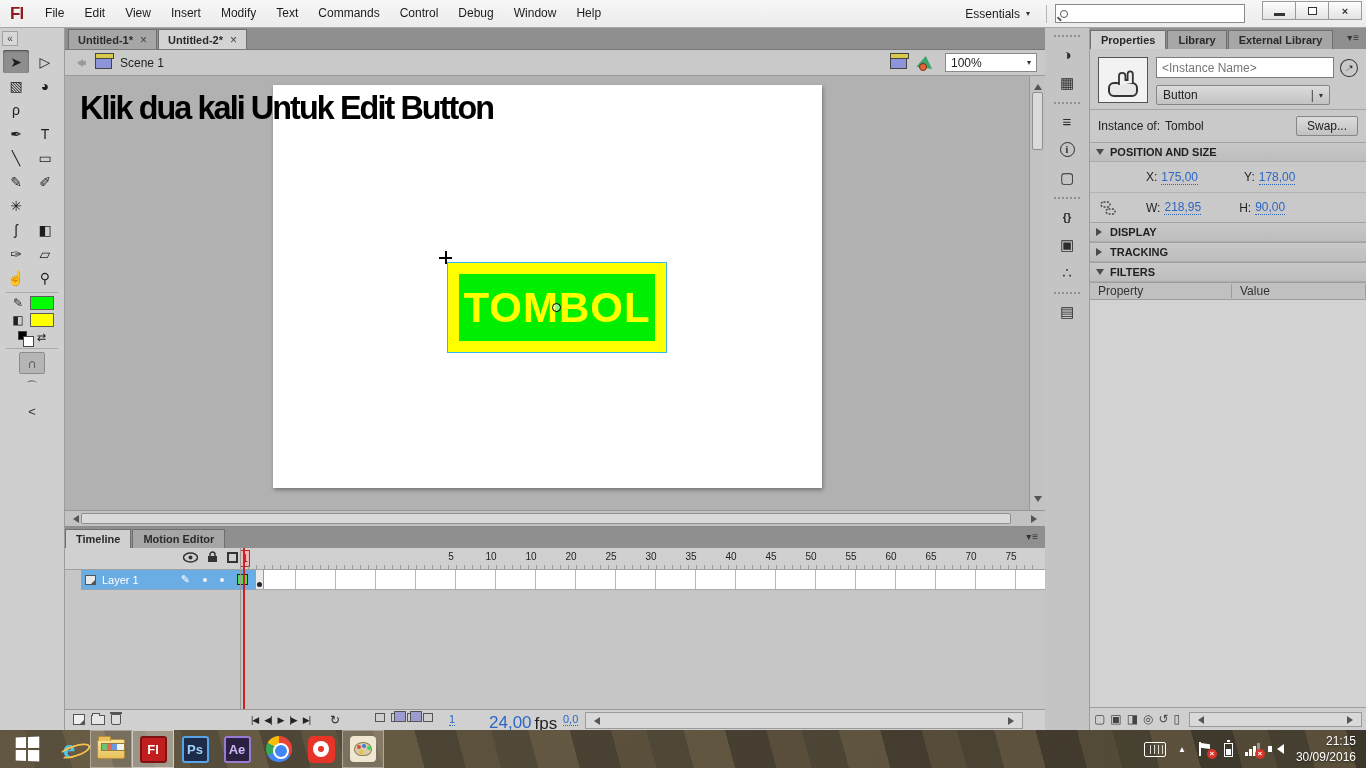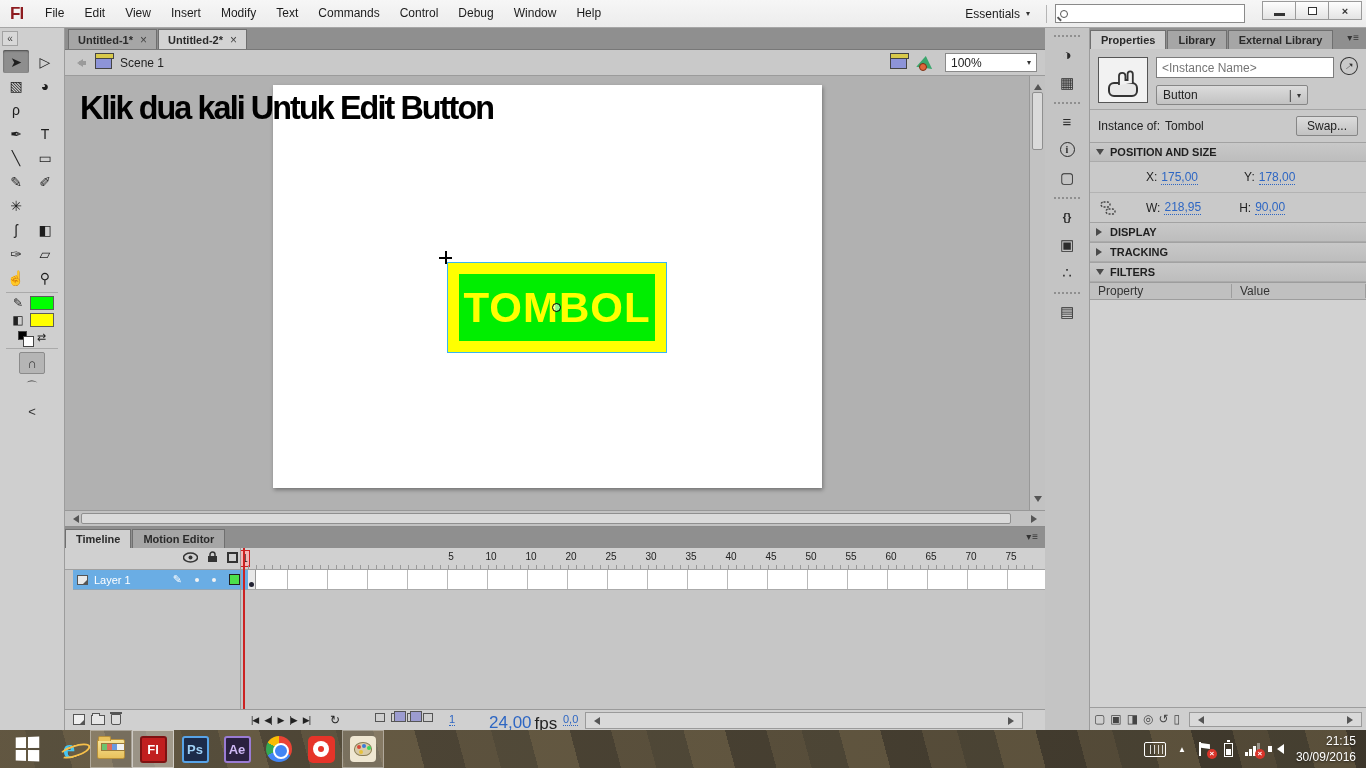--- a/index.html
+++ b/index.html
@@ -85,21 +85,21 @@
   #tl-tabbar{height:21px;background:#8f8f8f;display:flex;align-items:flex-end;position:relative}
   .paneltab{height:19px;padding:0 10px;font-size:11px;font-weight:bold;display:flex;align-items:center;background:#a6a6a6;border:1px solid #6f6f6f;border-bottom:none;color:#2a2a2a;margin-right:1px}
   .paneltab.active{background:#d0d0d0}
   .panel-menu{position:absolute;right:6px;top:4px;font-size:10px;color:#333;letter-spacing:1px}
   #tl-header{position:absolute;left:0;top:21px;width:980px;height:22px;background:#d0d0d0;border-bottom:1px solid #a0a0a0}
   #tl-hicons{position:absolute;left:118px;top:3px;display:flex;gap:9px;align-items:center}
   #tl-ruler{position:absolute;left:175px;top:0;right:8px;height:22px;font-size:10px;color:#222}
   #tl-ruler:after{content:"";position:absolute;left:0;bottom:1px;right:0;height:4px;background:repeating-linear-gradient(90deg,#999 0 1px,transparent 1px 8px)}
   .rn{position:absolute;top:3px;width:24px;text-align:center}
   #frame1-marker{position:absolute;left:0;top:2px;width:10px;height:17px;background:#f3b8b8;border:1px solid #cc2222;text-align:center;line-height:16px;font-size:10px}
-  #layer-row{position:absolute;left:8px;top:43px;width:980px;height:36px;display:flex}
+  #layer-row{position:absolute;left:16px;top:43px;width:980px;height:36px;display:flex}
   #layer-left{width:175px;height:20px;background:#6aade4;display:flex;align-items:center;gap:6px;padding:0 4px;color:#fff;font-size:11px;border-bottom:1px solid #8fa6b8}
   .page-ico{width:11px;height:10px;background:#e9e9e9;border:1px solid #555;position:relative}
   .page-ico:after{content:"";position:absolute;right:-1px;bottom:-1px;border:3px solid transparent;border-right:3px solid #555;border-bottom:3px solid #555}
   #layer-status{margin-left:auto;display:flex;align-items:center;gap:13px;padding-right:4px}
   .dotw{width:4px;height:4px;border-radius:50%;background:#f2f2f2}
   .outline-sq{width:11px;height:11px;background:#4ce04c;border:1px solid #222}
   #layer-frames{flex:1;height:20px;background:#fff;border-bottom:1px solid #aaa;background-image:repeating-linear-gradient(90deg,transparent 0 39px,#b9b9b9 39px 40px);position:relative}
   #keyframe-cell{position:absolute;left:0;top:0;width:8px;height:19px;background:#e8e8e8;border-right:1px solid #999}
   #keyframe-dot{position:absolute;left:1px;bottom:2px;width:5px;height:5px;border-radius:50%;background:#223}
   #tl-body{position:absolute;left:0;top:63px;width:980px;height:119px;background:#c6c6c6}
@@ -124,24 +124,24 @@
   .grip{width:26px;height:4px;margin:7px auto 3px;border-top:2px dotted #8f8f8f}
   .dock-icon{width:28px;height:25px;margin:3px auto;display:flex;align-items:center;justify-content:center;font-size:15px;color:#2b2b2b}
   .circ-i{border:1.5px solid #2b2b2b;border-radius:50%;width:15px;height:15px;line-height:13px;text-align:center;font-size:10px;font-weight:bold;font-family:"Liberation Serif",serif}
 
   
   #props{position:absolute;left:1090px;top:28px;width:276px;height:702px;background:#c9c9c9;display:flex;flex-direction:column}
   #props-tabbar{height:21px;background:#8f8f8f;display:flex;align-items:flex-end;position:relative;flex:none}
   #props-head{display:flex;padding:8px 8px 4px;gap:8px;flex:none}
   #inst-icon{width:50px;height:46px;background:#f2f2f2;border:1px solid #555;display:flex;align-items:center;justify-content:center}
   #props-head-right{flex:1;display:flex;flex-direction:column;gap:7px}
-  .row{display:flex;gap:6px}
+  .row{display:flex;align-items:center;gap:6px}
   #instance-name{flex:1;height:21px;background:#fff;border:1px solid #7c7c7c;color:#555;font-size:12px;padding:0 5px;font-family:"Liberation Sans",sans-serif}
   .circled-arrow{width:18px;height:18px;border:1.5px solid #333;border-radius:50%;display:flex;align-items:center;justify-content:center;font-size:11px;color:#333;transform:rotate(-40deg)}
-  #type-dropdown{height:20px;background:linear-gradient(#dcdcdc,#c2c2c2);border:1px solid #868686;border-radius:2px;display:flex;align-items:center;padding:0 6px;justify-content:space-between;width:152px}
+  #type-dropdown{height:20px;background:linear-gradient(#dcdcdc,#c2c2c2);border:1px solid #868686;border-radius:2px;display:flex;align-items:center;padding:0 6px;justify-content:space-between;width:174px}
   #type-dd-right{display:flex;align-items:center;gap:5px;color:#444}
   .hsep{height:1px;background:#a5a5a5;flex:none}
   #instance-of{display:flex;align-items:center;padding:6px 8px;gap:5px;flex:none}
   #swap-btn{margin-left:auto;height:20px;padding:0 10px;background:linear-gradient(#dcdcdc,#c2c2c2);border:1px solid #868686;border-radius:2px;font-size:12px;display:flex;align-items:center}
   .sec-head{height:20px;background:linear-gradient(#c8c8c8,#bdbdbd);border-top:1px solid #a2a2a2;border-bottom:1px solid #ababab;display:flex;align-items:center;padding:0 6px;gap:6px;font-size:11px;font-weight:bold;color:#1f1f1f;flex:none}
   .tri-e{width:0;height:0;border:4px solid transparent;border-left:6px solid #4a4a4a;margin-right:-2px}
   .tri-s{width:0;height:0;border:4px solid transparent;border-top:6px solid #4a4a4a;margin-top:3px}
   .ps-row{display:flex;align-items:center;height:30px;padding:0 8px;flex:none;font-size:12px}
   .ps-label{color:#1f1f1f;margin-right:4px}
   .ps-val{color:#2d66c3;border-bottom:1px dotted #2d66c3}

